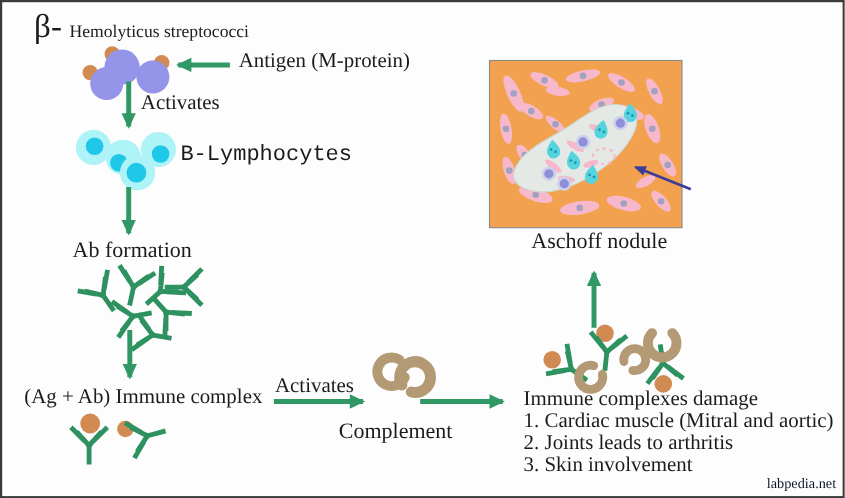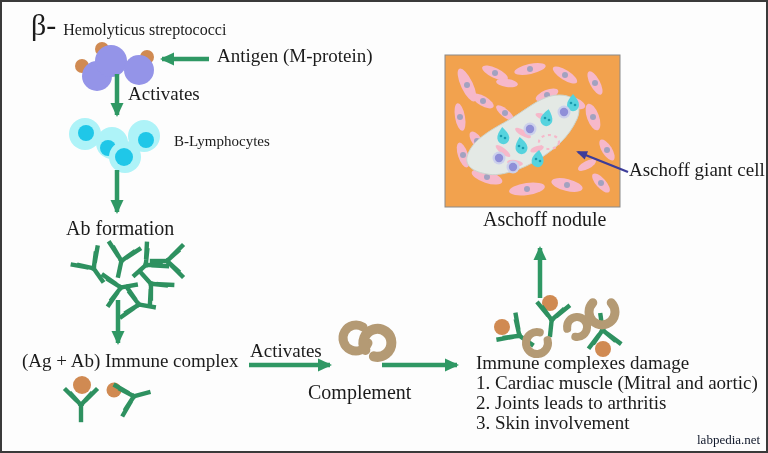--- a/index.html
+++ b/index.html
@@ -8,21 +8,21 @@
     border:2px solid #3a3a3a;box-sizing:border-box;overflow:hidden;
     font-family:"Liberation Serif","DejaVu Serif",serif;color:#1b1b1b;
   }
   .shape-layer{position:absolute;left:0;top:0;width:768px;height:453px;}
   .lbl{position:absolute;font-size:19px;line-height:20px;white-space:nowrap;text-align:center;}
   .beta-line{position:absolute;left:29px;top:6px;display:flex;align-items:baseline;}
   .beta-sym{font-size:30px;}
   .org-name{font-size:16px;margin-left:7px;}
   .antigen{left:215px;top:44px;}
   .activates-1{left:126px;top:82px;}
-  .b-lymph{left:172px;top:129px;font-size:15px;}
+  .b-lymph{left:162px;top:129px;font-size:20px;font-family:Liberation Mono, monospace;}
   .ab-form{left:64px;top:216px;font-size:20px;}
   .immune-cx{left:20px;top:349px;}
   .activates-2{left:248px;top:339px;}
   .complement{left:306px;top:380px;font-size:20px;}
   .aschoff-nodule{left:481px;top:207px;font-size:20px;}
   .aschoff-giant{left:627px;top:158px;}
   .damage-block{position:absolute;left:474px;top:351px;font-size:19px;line-height:20px;}
   .damage-block div{white-space:nowrap;}
   .watermark{left:695px;top:428px;font-size:13px;color:#0f172a;}
   
@@ -217,21 +217,20 @@
     <span class="org-name">Hemolyticus streptococci</span>
   </div>
   <div class="lbl antigen">Antigen (M-protein)</div>
   <div class="lbl activates-1">Activates</div>
   <div class="lbl b-lymph">B-Lymphocytes</div>
   <div class="lbl ab-form">Ab formation</div>
   <div class="lbl immune-cx">(Ag + Ab) Immune complex</div>
   <div class="lbl activates-2">Activates</div>
   <div class="lbl complement">Complement</div>
   <div class="lbl aschoff-nodule">Aschoff nodule</div>
-  <div class="lbl aschoff-giant">Aschoff giant cell</div>
 
   <div class="damage-block">
     <div>Immune complexes damage</div>
     <div>1. Cardiac muscle (Mitral and aortic)</div>
     <div>2. Joints leads to arthritis</div>
     <div>3. Skin involvement</div>
   </div>
 
   <div class="lbl watermark">labpedia.net</div>
 </div>

